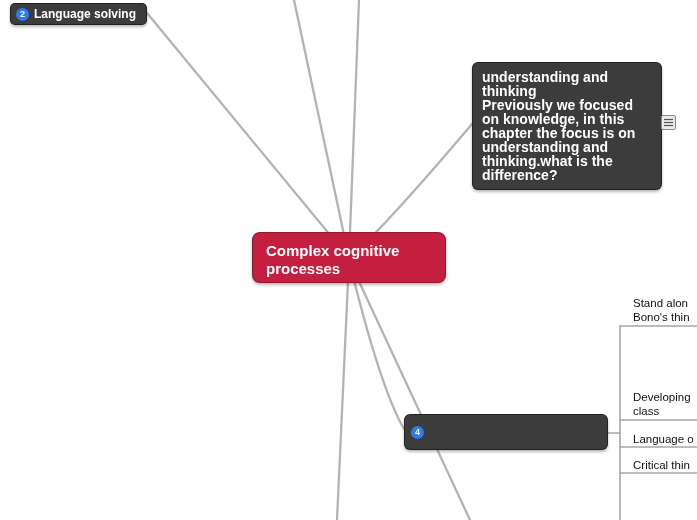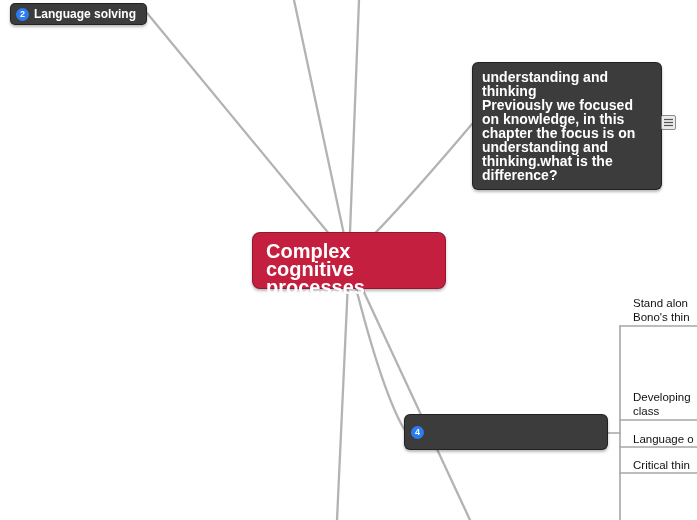--- a/index.html
+++ b/index.html
@@ -21,25 +21,25 @@
     font-weight:bold;
     border-radius:6px;
     box-shadow:0 2px 3px rgba(0,0,0,.28);
   }
   .dark {
     background:#3c3c3c;
     border:1px solid rgba(0,0,0,.45);
   }
   .central {
     left:252px; top:232px;
-    width:194px; height:57px;
+    width:194px; height:51px;
     background:#c41f3e;
     border:1px solid rgba(0,0,0,.25);
     border-radius:8px;
-    font-size:20px; line-height:18px;
+    font-size:15px; line-height:18px;
     padding:9px 13px;
   }
   .node-ps {
     left:10px; top:3px;
     width:137px; height:22px;
     display:flex; align-items:center; gap:5px;
     padding:0 8px 0 5px;
     font-size:12px;
     border-radius:5px;
   }

